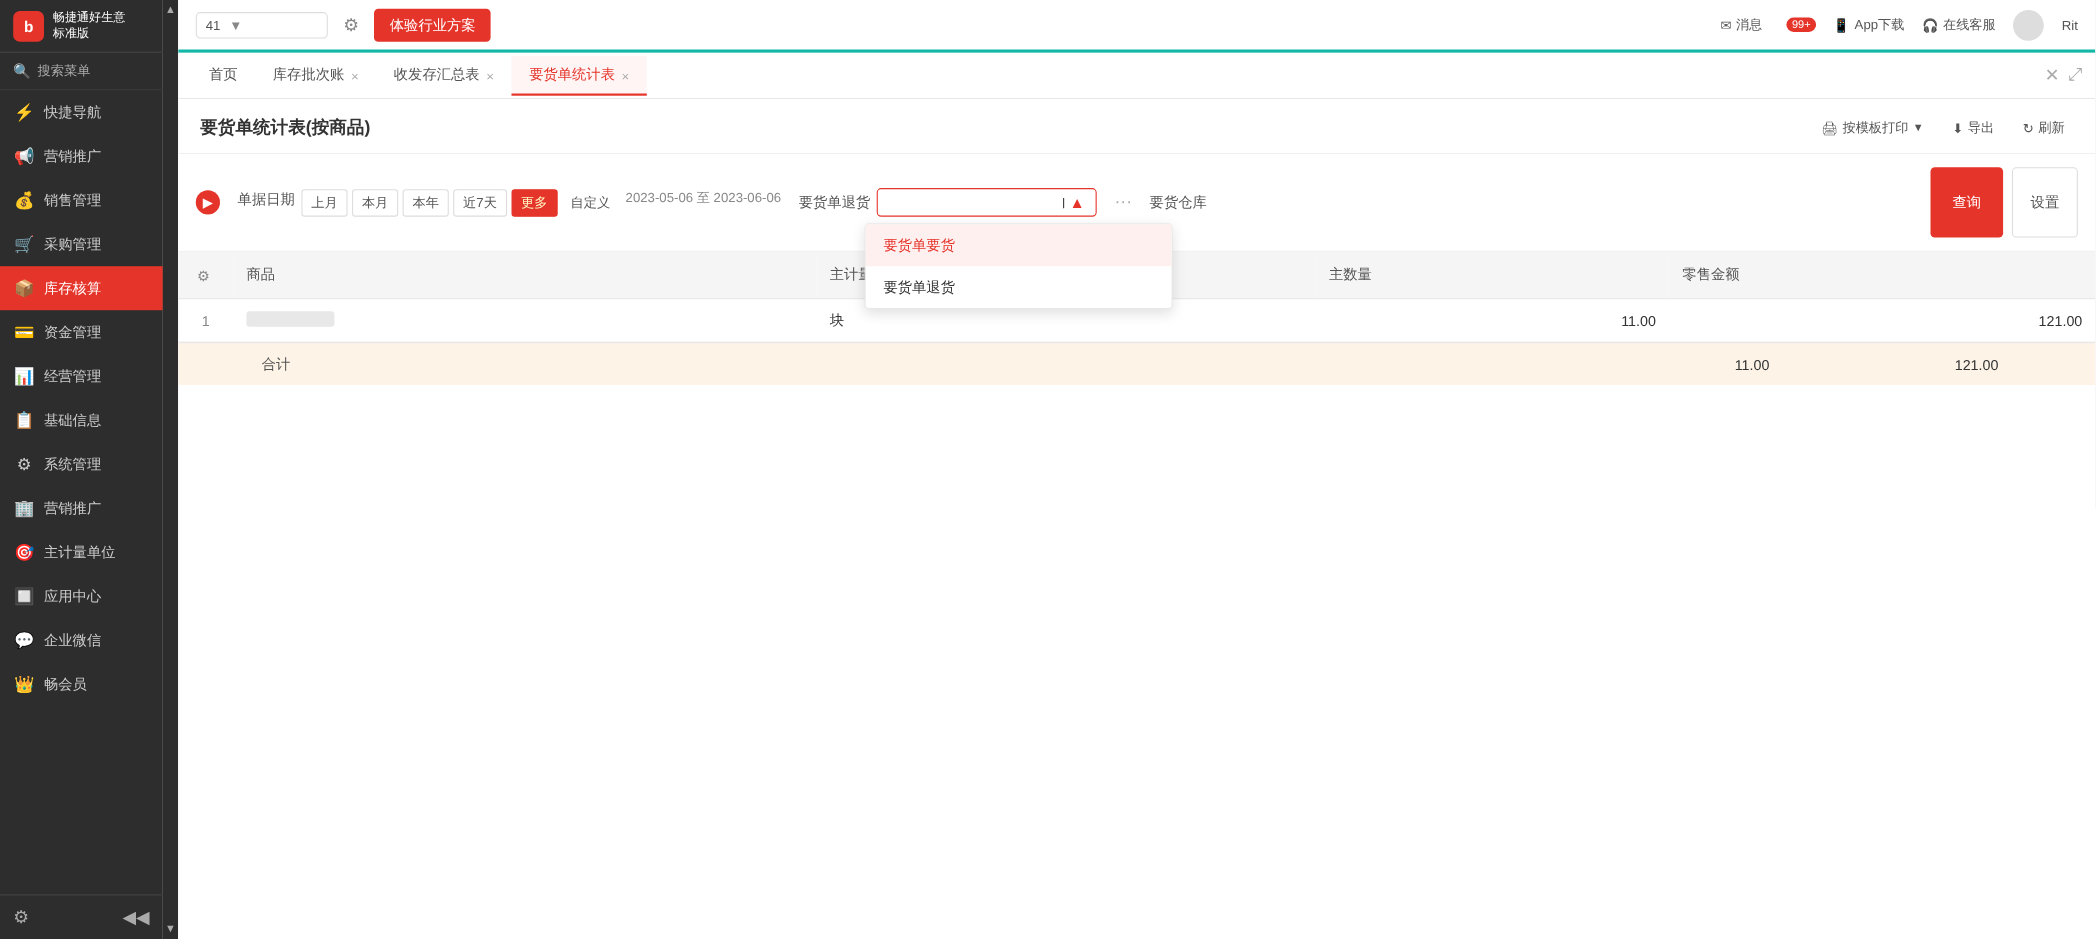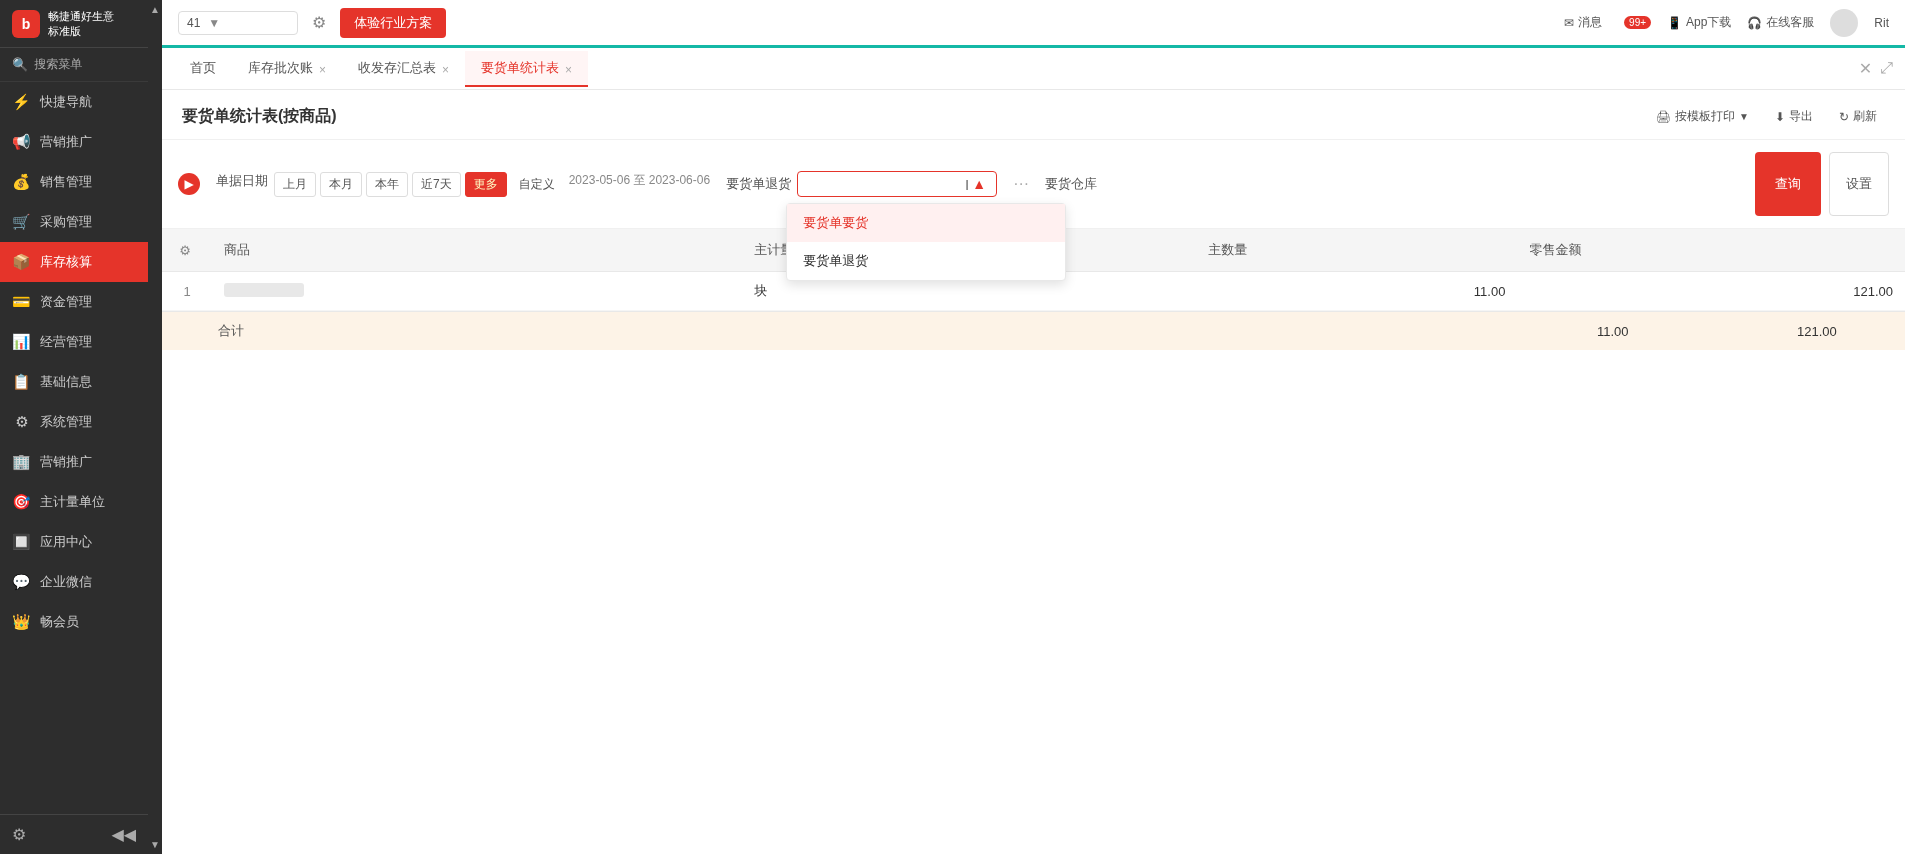--- a/index.html
+++ b/index.html
@@ -417,21 +417,21 @@
       background: #e8e8e8;
       border-radius: 3px;
     }
     .num-cell { text-align: right; }
 
     
     .table-footer {
       background: #fdf3e7;
       display: flex;
       align-items: center;
-      padding: 10px 8px;
+      padding: 10px 28px;
       border-top: 1px solid #e8e8e8;
       position: sticky;
       bottom: 0;
     }
     .footer-label { font-size: 13px; color: #555; padding-left: 48px; }
     .footer-values { display: flex; gap: 120px; margin-left: auto; margin-right: 20px; }
     .footer-val { font-size: 13px; color: #333; font-weight: 500; min-width: 80px; }
 
     
     .sidebar-scroll {

